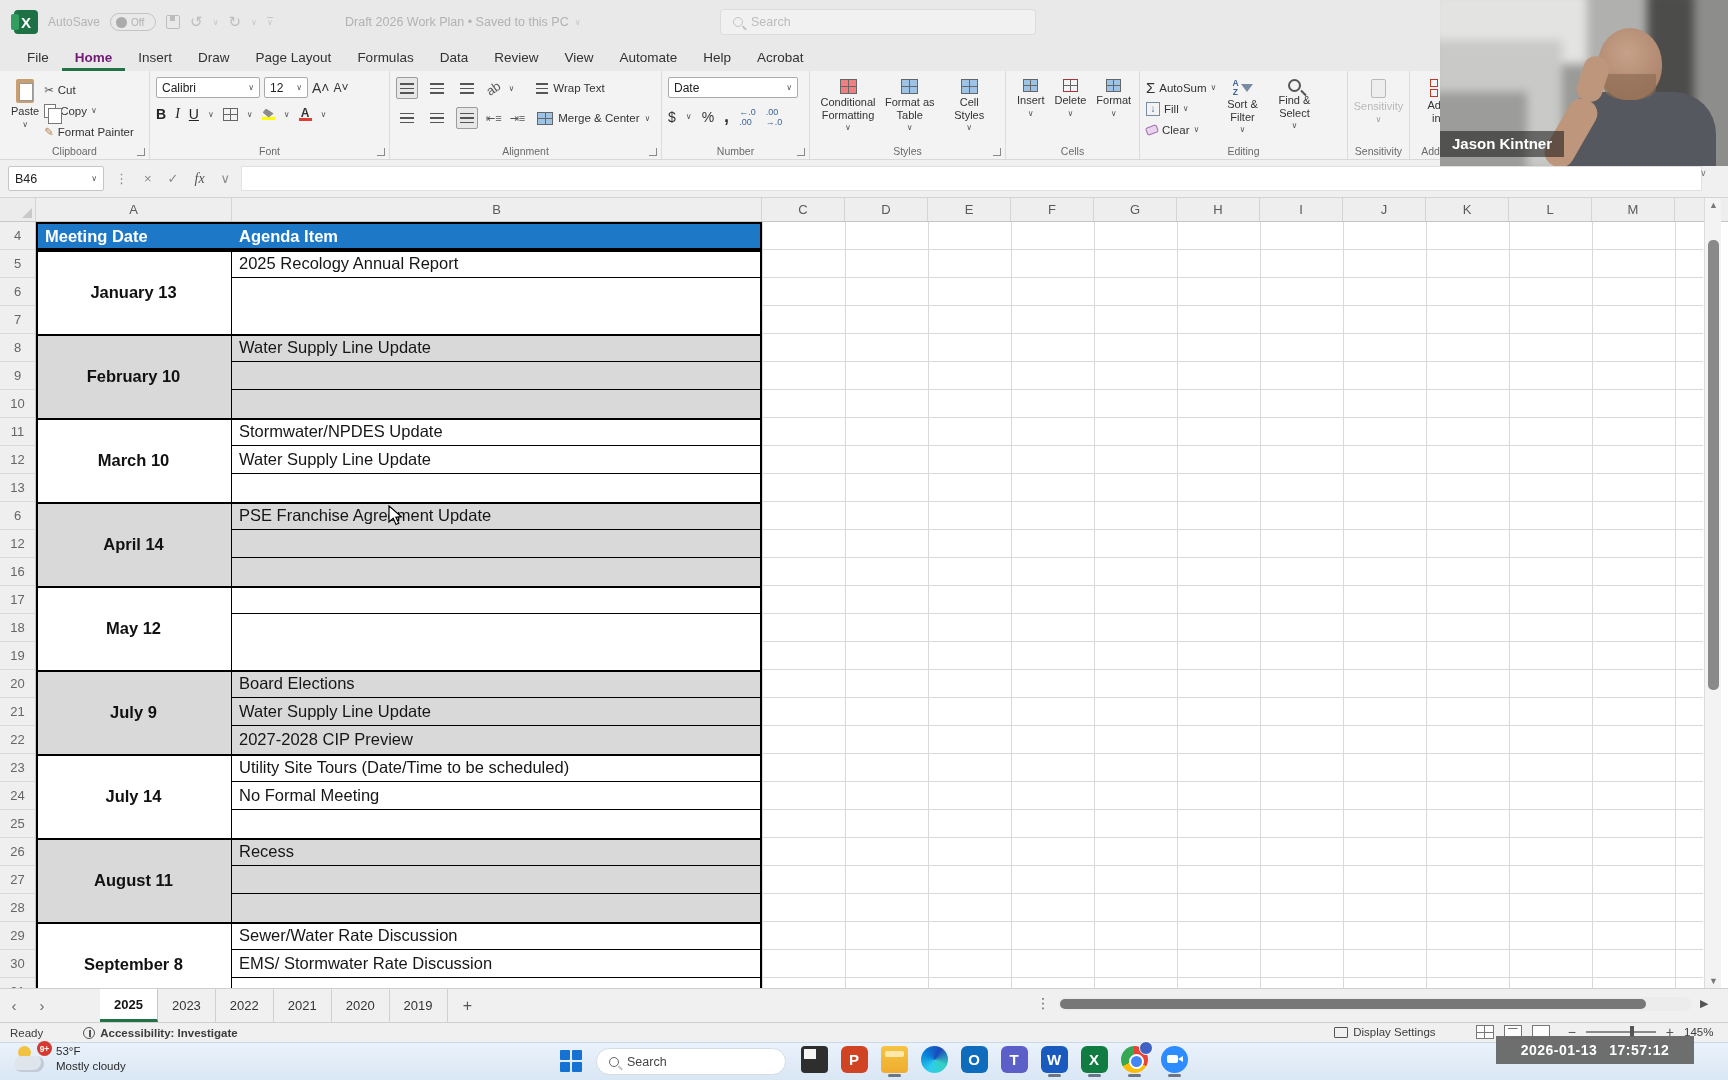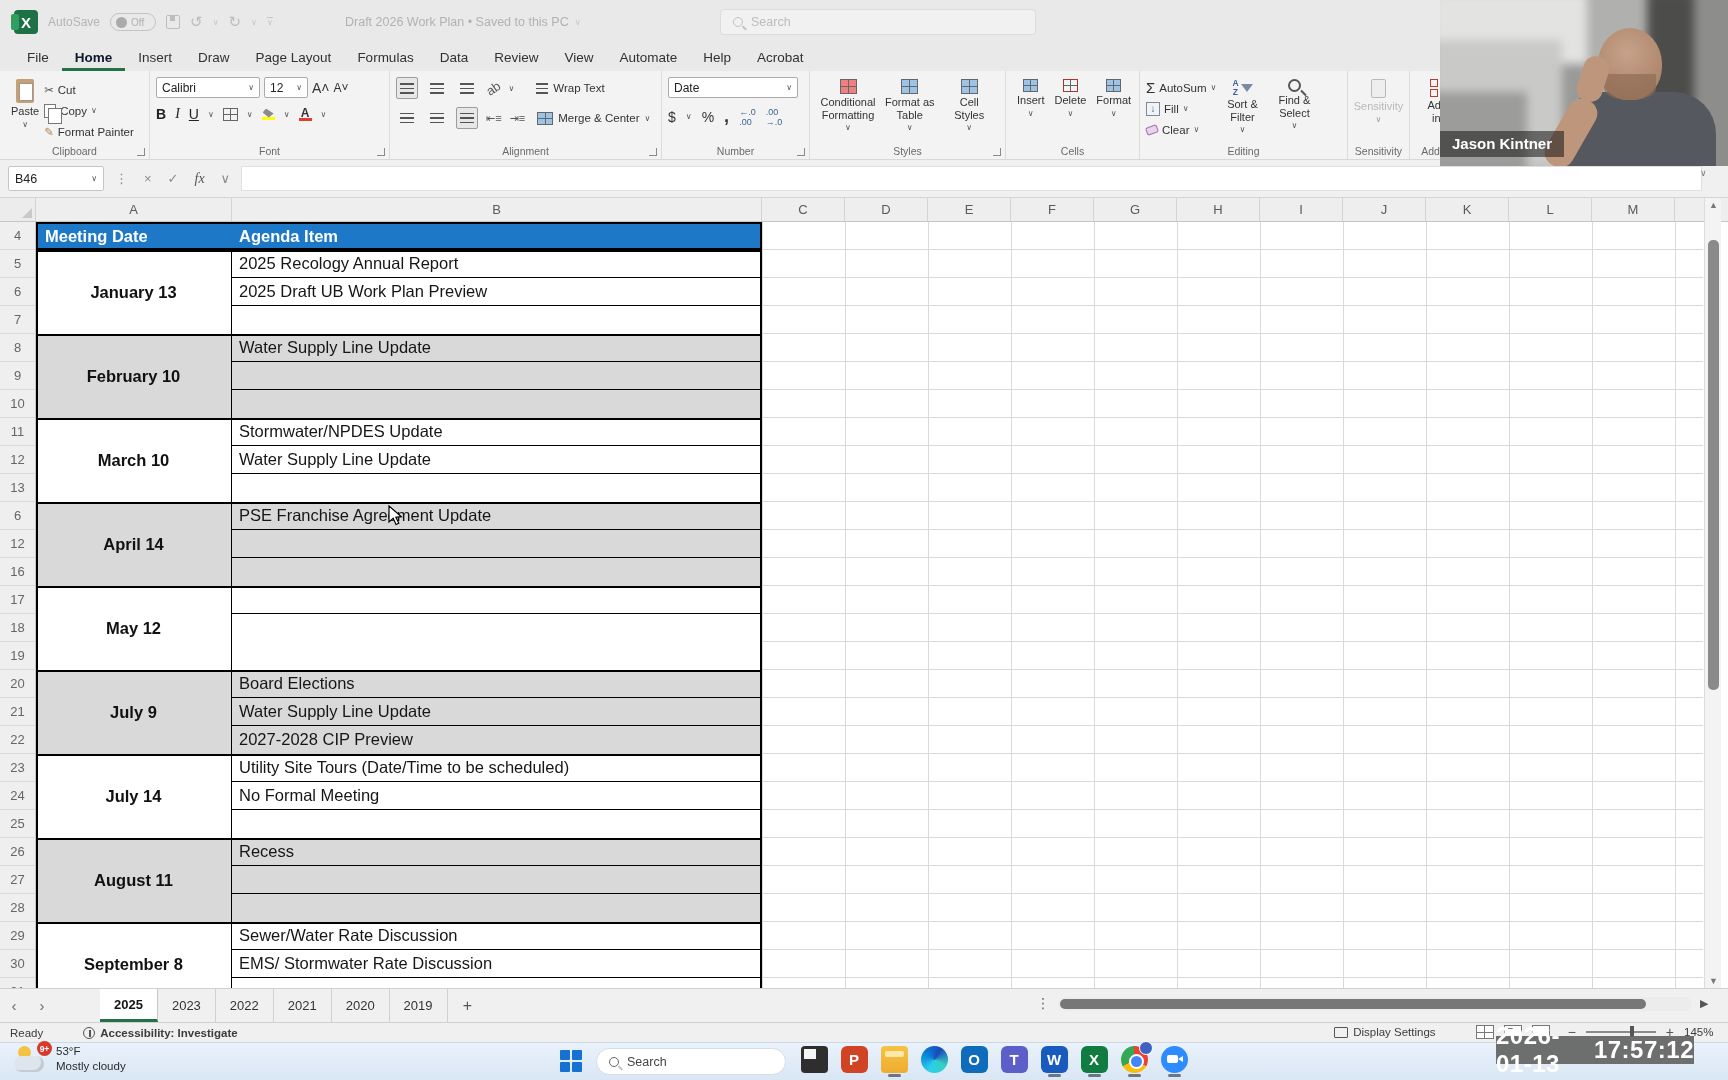--- a/index.html
+++ b/index.html
@@ -24,21 +24,21 @@
   .save-ic::before { content:""; position:absolute; left:3px; top:0; width:5px; height:5px; background:#bdbdbd; }
   #tb-title { position:absolute; left:345px; top:0; height:44px; display:flex; align-items:center; font-size:12.5px; color:#b2b2b2; }
   #tb-search { position:absolute; left:720px; top:9px; width:316px; height:26px; background:#f1f1f1;
     border:1px solid #dcdcdc; border-radius:4px; display:flex; align-items:center; gap:8px; padding-left:12px; color:#bcbcbc; font-size:12.5px; }
   .mag { width:10px; height:10px; border:1.5px solid #c2c2c2; border-radius:50%; position:relative; flex:0 0 auto; }
   .mag::after { content:""; position:absolute; left:8px; top:9px; width:5px; height:1.5px; background:#c2c2c2; transform:rotate(45deg); }
 
   
   #tabsrow { left:0; top:44px; width:1728px; height:27px; background:#e9e9e9; display:flex; align-items:flex-end; padding-left:14px; }
   .rtab { padding:4px 13px 6px; font-size:13.5px; color:#323232; }
-  .rtab.active { font-weight:bold; color:#0f172a; border-bottom:3px solid #217346; padding-bottom:3px; }
+  .rtab.active { font-weight:bold; color:#701a75; border-bottom:3px solid #217346; padding-bottom:3px; }
 
   
   #ribbon { left:0; top:71px; width:1728px; height:89px; background:#f3f3f3; border-bottom:1px solid #d8d8d8; display:flex; }
   .grp { position:relative; height:100%; border-right:1px solid #dcdcdc; padding:6px 6px 16px; }
   .grplabel { position:absolute; bottom:2px; left:0; right:0; text-align:center; font-size:10.5px; color:#6a6a6a; }
   .launcher { position:absolute; bottom:3px; right:4px; width:8px; height:8px; border-right:1.2px solid #8a8a8a; border-bottom:1.2px solid #8a8a8a; }
   .bigbtn { display:flex; flex-direction:column; align-items:center; justify-content:flex-start; gap:2px; padding:2px 5px;
     font-size:11px; color:#333; text-align:center; line-height:1.15; }
   .smallrow { display:flex; align-items:center; gap:4px; font-size:11.5px; color:#333; height:21px; }
   .chev { font-size:8px; color:#555; }
@@ -169,21 +169,21 @@
   .chrome { border-radius:50%; background:conic-gradient(#ea4335 0 120deg,#fbbc05 120deg 240deg,#34a853 240deg 360deg); position:relative; }
   .chrome::after { content:""; position:absolute; left:8px; top:8px; width:11px; height:11px; background:#4285f4; border:2px solid #fff; border-radius:50%; }
   .chromebadge { position:absolute; right:-5px; top:-5px; width:14px; height:14px; border-radius:50%; background:#3f61c4; border:1px solid #fff; }
   .zoomapp { border-radius:50%; background:#2d8cff; position:relative; }
   .zoomapp::after { content:""; position:absolute; left:6px; top:9px; width:11px; height:8px; background:#fff; border-radius:2px; }
   .zoomapp::before { content:""; position:absolute; left:17px; top:10px; width:0; height:0; border-top:3px solid transparent;
     border-bottom:3px solid transparent; border-right:5px solid #fff; }
 
   
   #clockbox { position:absolute; left:1496px; top:1036px; width:198px; height:28px; background:rgba(104,104,104,0.96);
-    display:flex; align-items:center; justify-content:center; gap:12px; color:#fff; font-weight:bold; font-size:24px; z-index:60; letter-spacing:0.5px; }
+    display:flex; align-items:center; justify-content:center; gap:12px; color:#fff; font-weight:bold; font-size:14px; z-index:60; letter-spacing:0.5px; }
   #traydate { position:absolute; left:1648px; top:1098px; font-size:10.5px; color:#3a3a3a; z-index:55; }
 
   
   #webcam { position:absolute; left:1440px; top:0; width:288px; height:166px; overflow:hidden; background:#9a9a98; z-index:50; }
   .wc-blur { position:absolute; inset:-8px; filter:blur(5px); }
   .wcb { position:absolute; }
   .person { position:absolute; }
   #wc-name { position:absolute; left:0; top:131px; background:rgba(22,22,22,0.55); color:#fff; font-weight:bold;
     font-size:15px; padding:4px 12px 5px; }
 
@@ -519,21 +519,20 @@
     <div id="worktable">
       <div id="wt-header">
         <div class="wt-h1">Meeting Date</div>
         <div class="wt-h2">Agenda Item</div>
       </div>
 
       <div class="wt-group">
         <div class="wt-date">January 13</div>
         <div class="wt-items">
           <div class="wt-item">2025 Recology Annual Report</div>
-          <div class="wt-item">2025 Draft UB Work Plan Preview</div>
           <div class="wt-item"></div>
         </div>
       </div>
       <div class="wt-group shaded">
         <div class="wt-date">February 10</div>
         <div class="wt-items">
           <div class="wt-item">Water Supply Line Update</div>
           <div class="wt-item"></div>
           <div class="wt-item"></div>
         </div>

